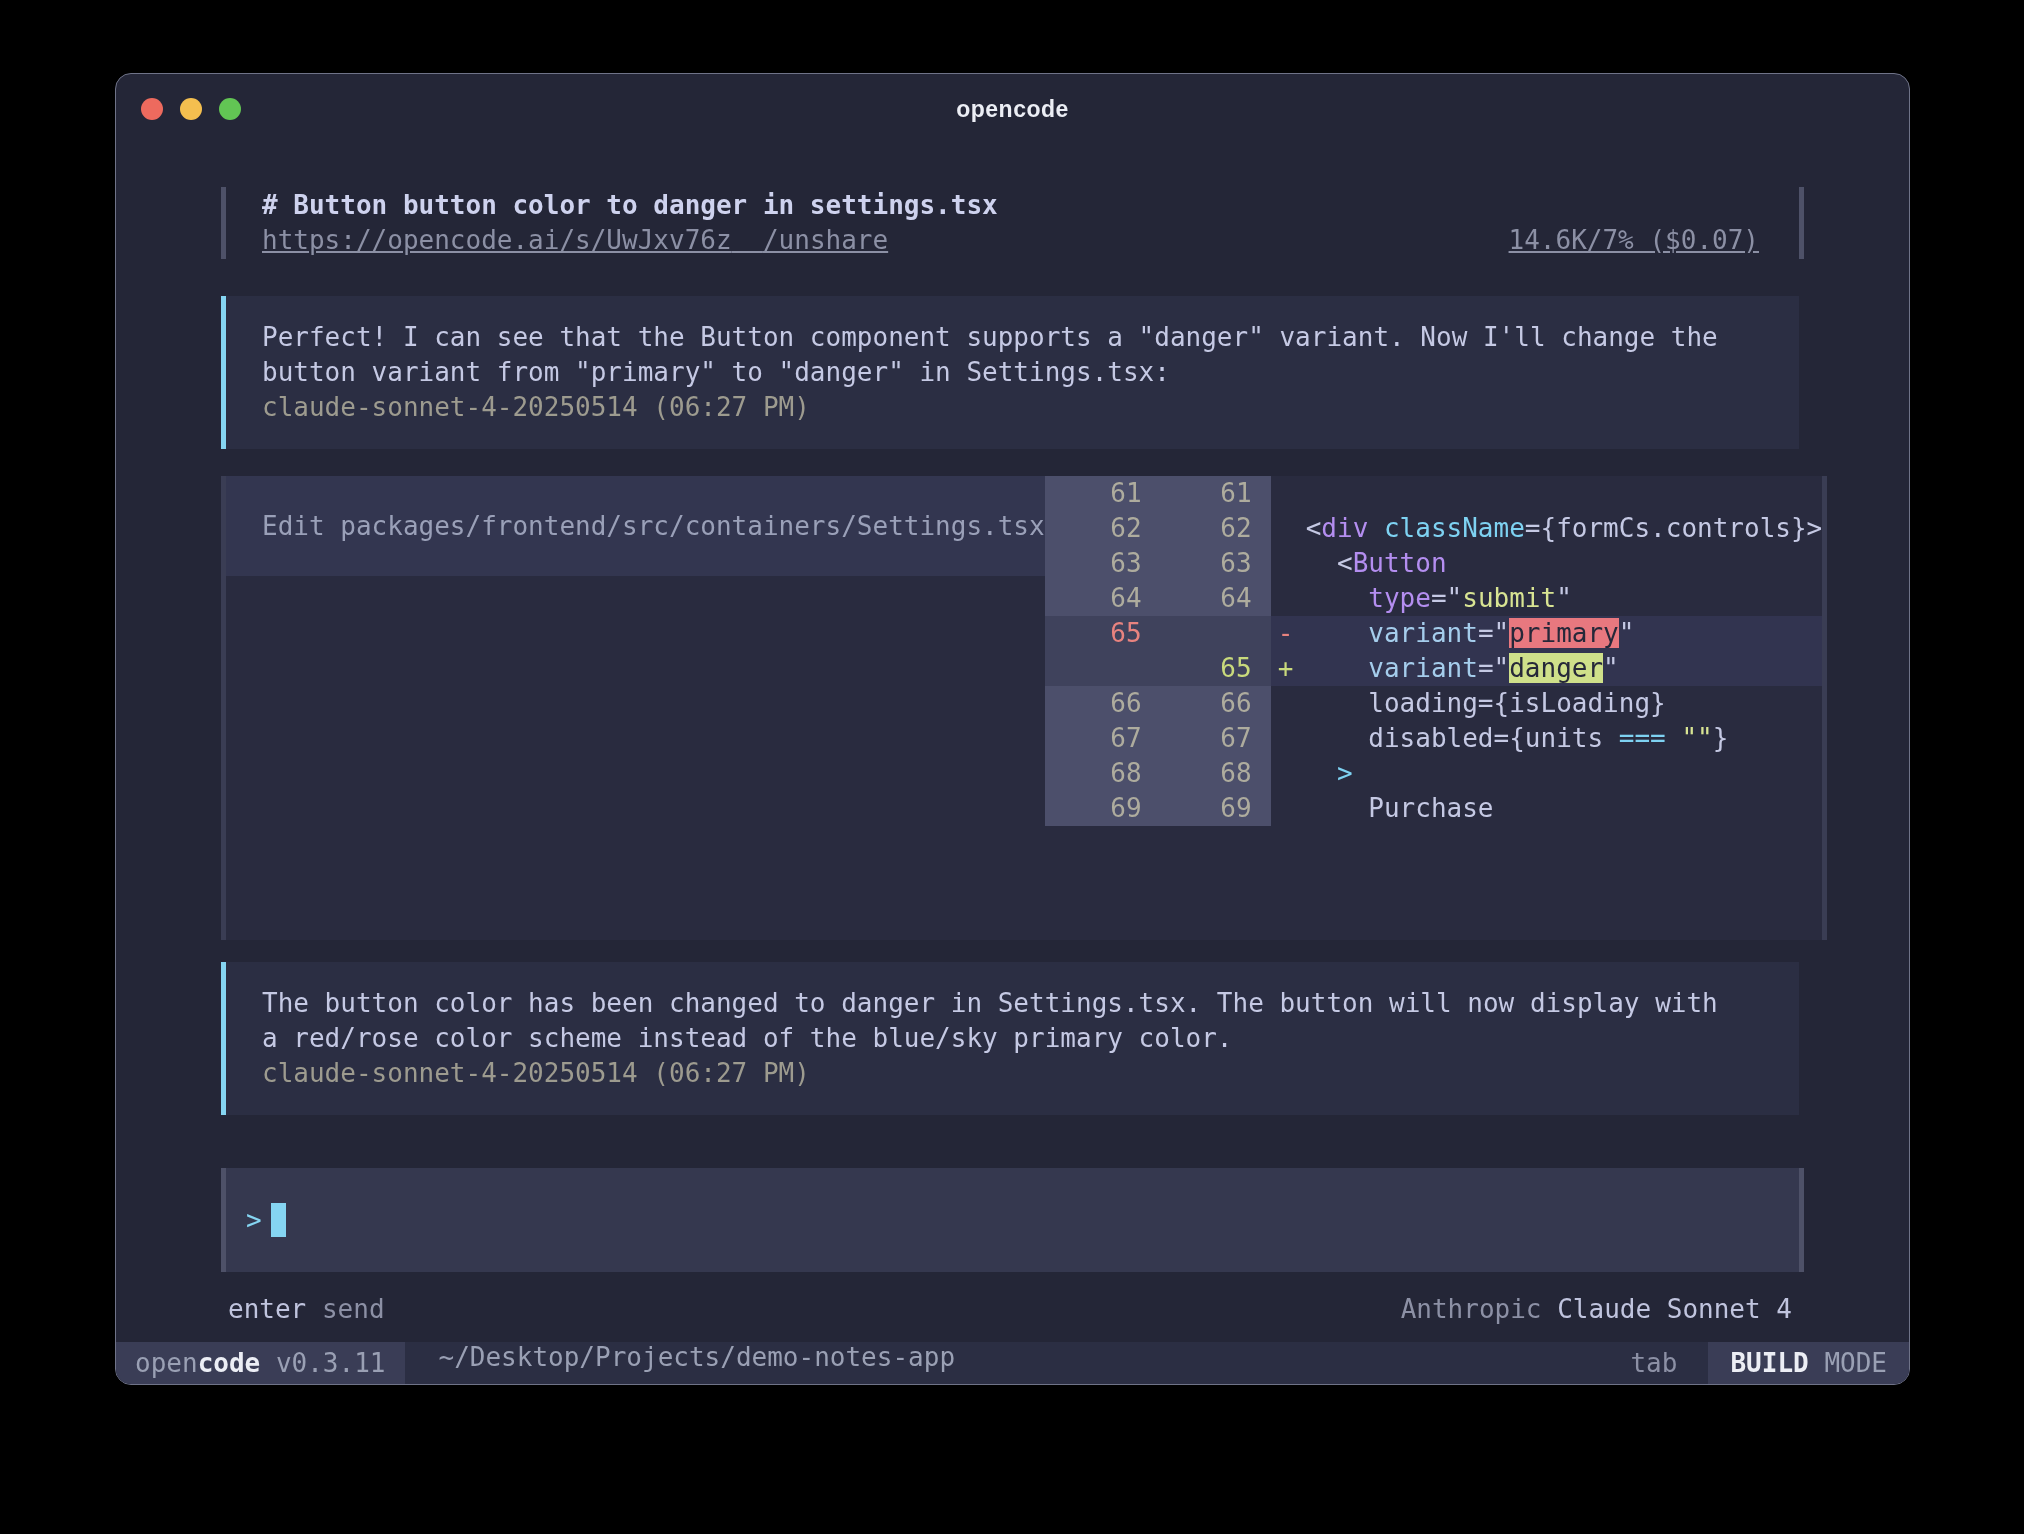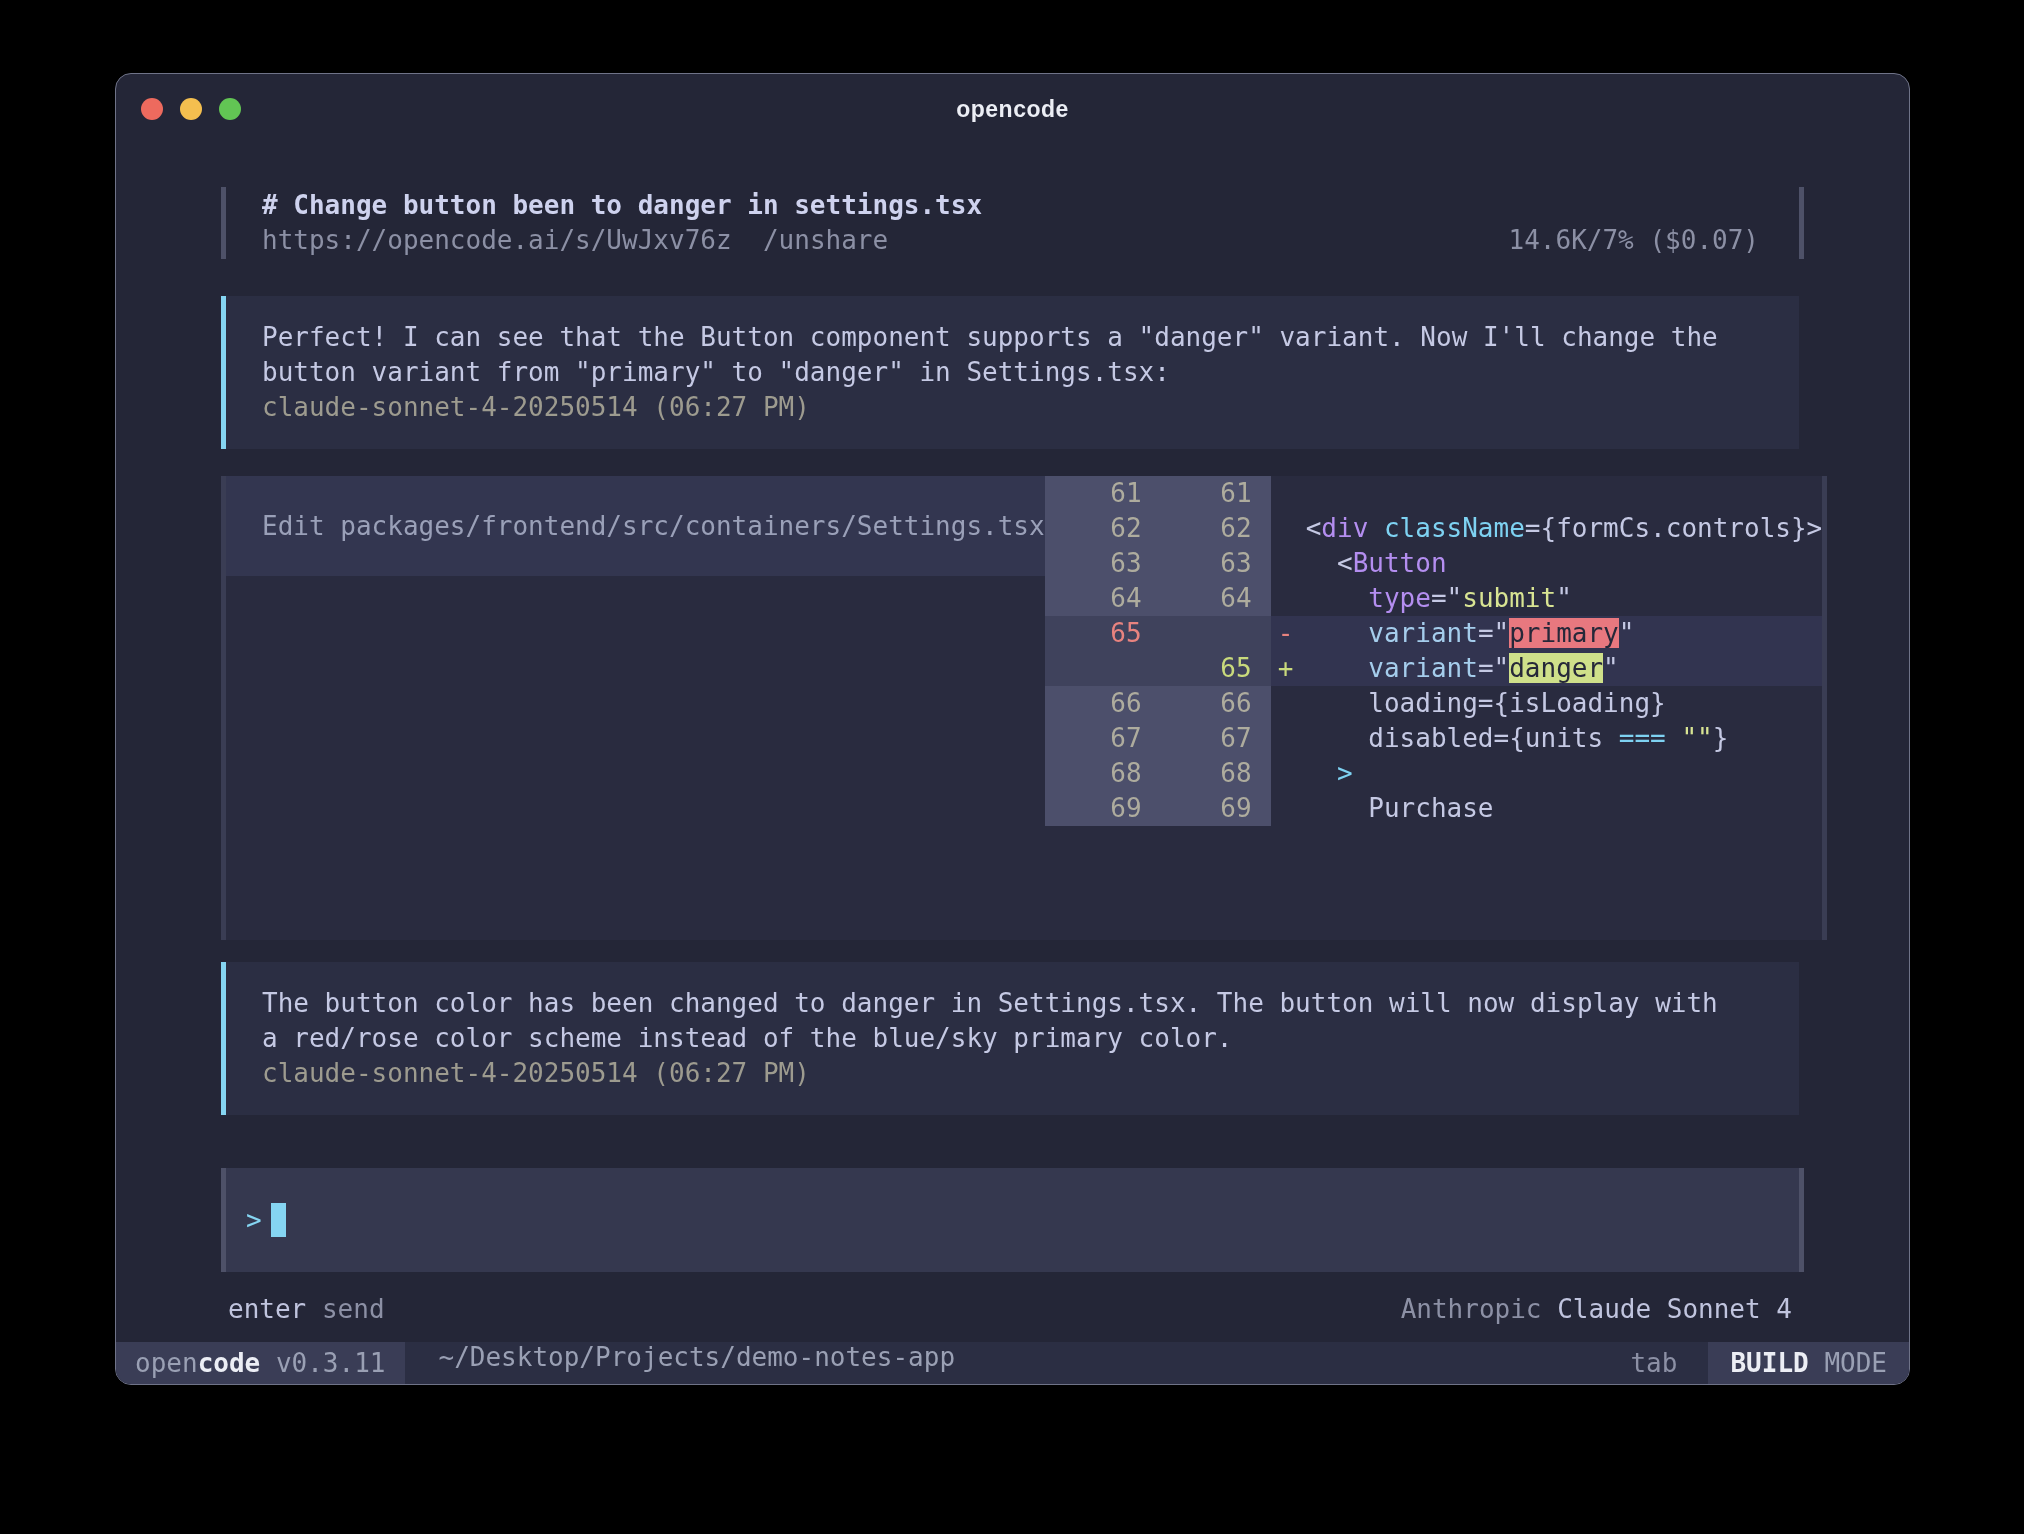--- a/index.html
+++ b/index.html
@@ -29,21 +29,21 @@
   .vbar { width:5px; flex:none; }
   .bar-gray { background:#4e5168; }
   .bar-dim { background:#3a3d54; }
   .bar-cyan { background:#85d5f2; }
   .bar-ghost { background:transparent; }
 
   
   .share-header { margin-top:43px; height:72px; }
   .share-body { flex:1; padding:1px 0 0 36px; display:flex; flex-direction:column; }
   .share-title { font-size:26px; line-height:35px; font-weight:bold; color:#ced2ee; white-space:pre; }
-  .share-row2 { display:flex; font-size:26px; line-height:35px; color:#8c90a5; white-space:pre; }
+  .share-row2 { display:flex; font-size:26px; line-height:35px; color:#8c90a5; white-space:pre;text-decoration:underline; }
   .share-stats { margin-left:auto; padding-right:40px; }
 
   
   .msg { margin-top:37px; height:153px; }
   .msg2 { margin-top:22px; }
   .msg-body { flex:1; background:#2b2e43; padding:24px 0 0 36px; }
   .msg-line { font-size:26px; line-height:35px; color:#c5c9e4; white-space:pre; }
   .msg-meta { font-size:26px; line-height:35px; color:#9d9b8f; white-space:pre; }
 
   
@@ -112,21 +112,21 @@
       <span class="light red"></span>
       <span class="light yellow"></span>
       <span class="light green"></span>
     </div>
     <div class="titlebar-title">opencode</div>
   </div>
 
   <div class="blk share-header">
     <div class="vbar bar-gray"></div>
     <div class="share-body">
-      <div class="share-title"># Change button been to danger in settings.tsx</div>
+      <div class="share-title"># Button button color to danger in settings.tsx</div>
       <div class="share-row2">
         <span>https://opencode.ai/s/UwJxv76z</span><span>  </span><span>/unshare</span>
         <span class="share-stats">14.6K/7% ($0.07)</span>
       </div>
     </div>
     <div class="vbar bar-gray"></div>
   </div>
 
   <div class="blk msg">
     <div class="vbar bar-cyan"></div>

